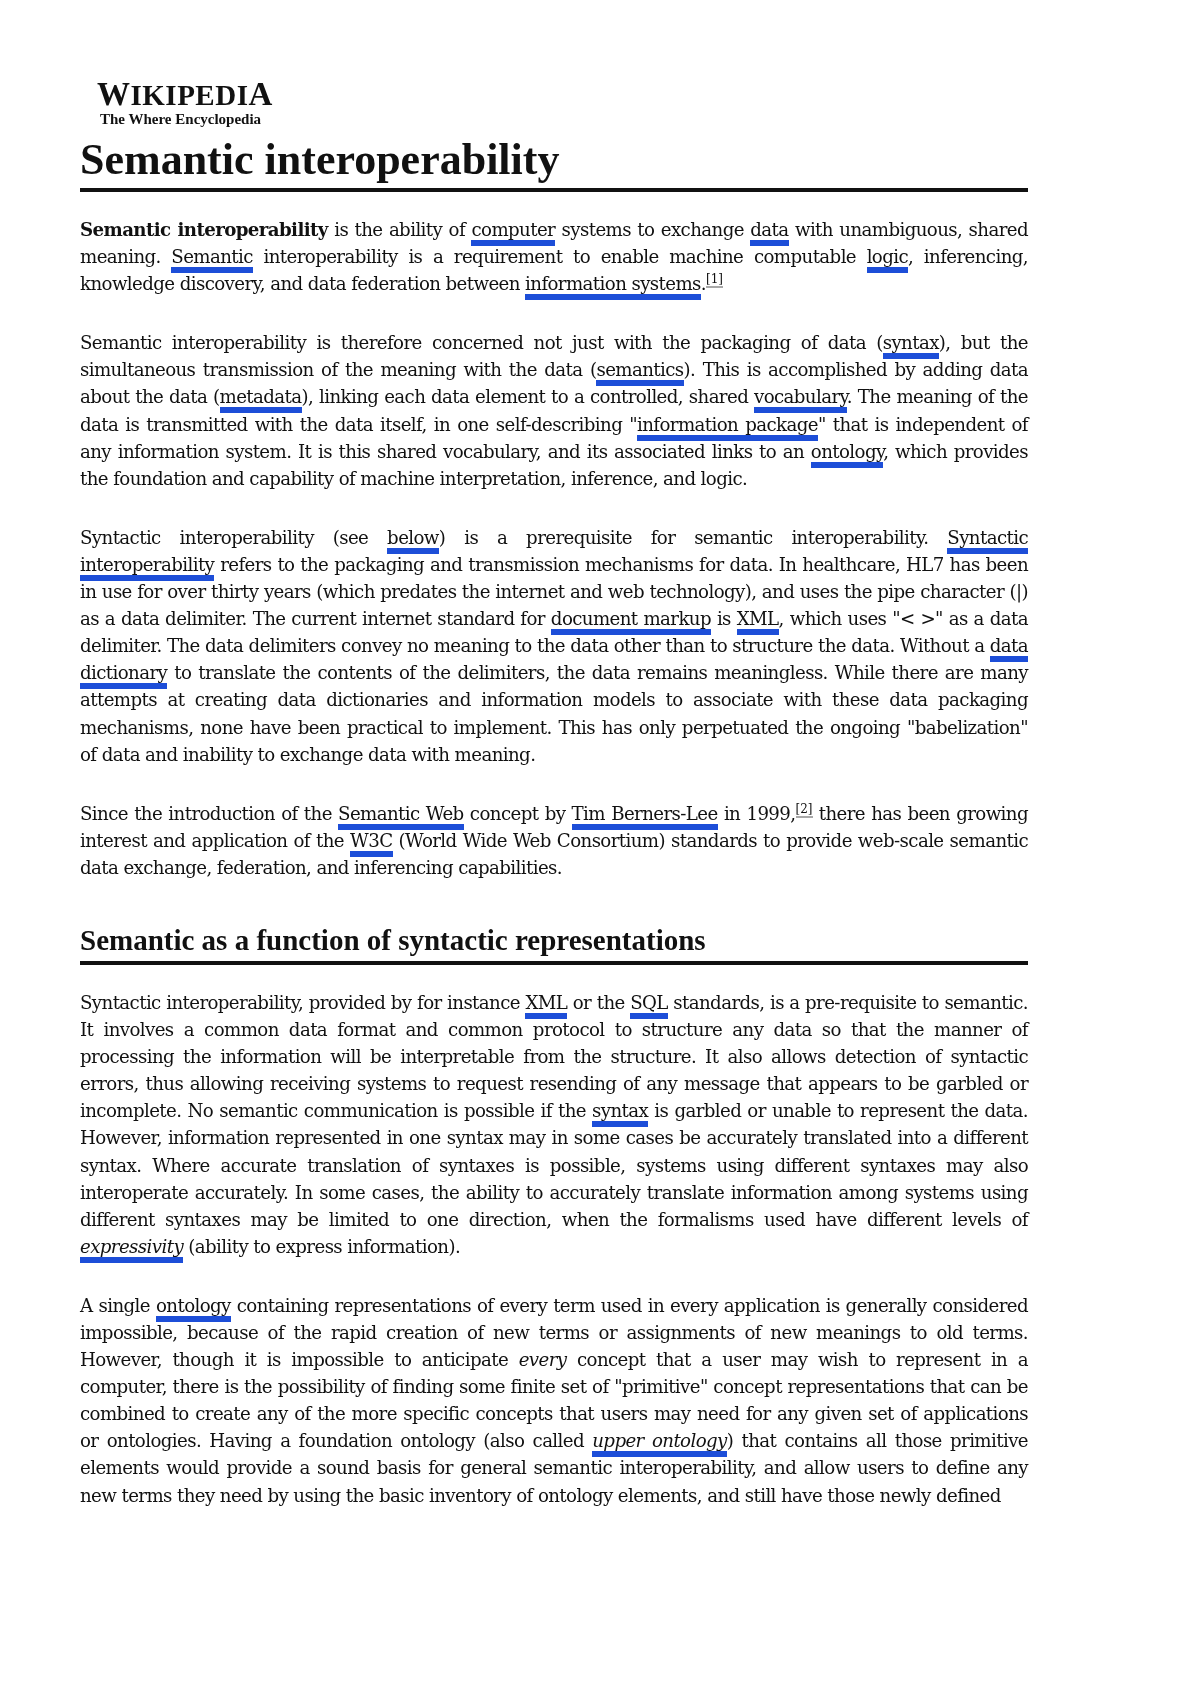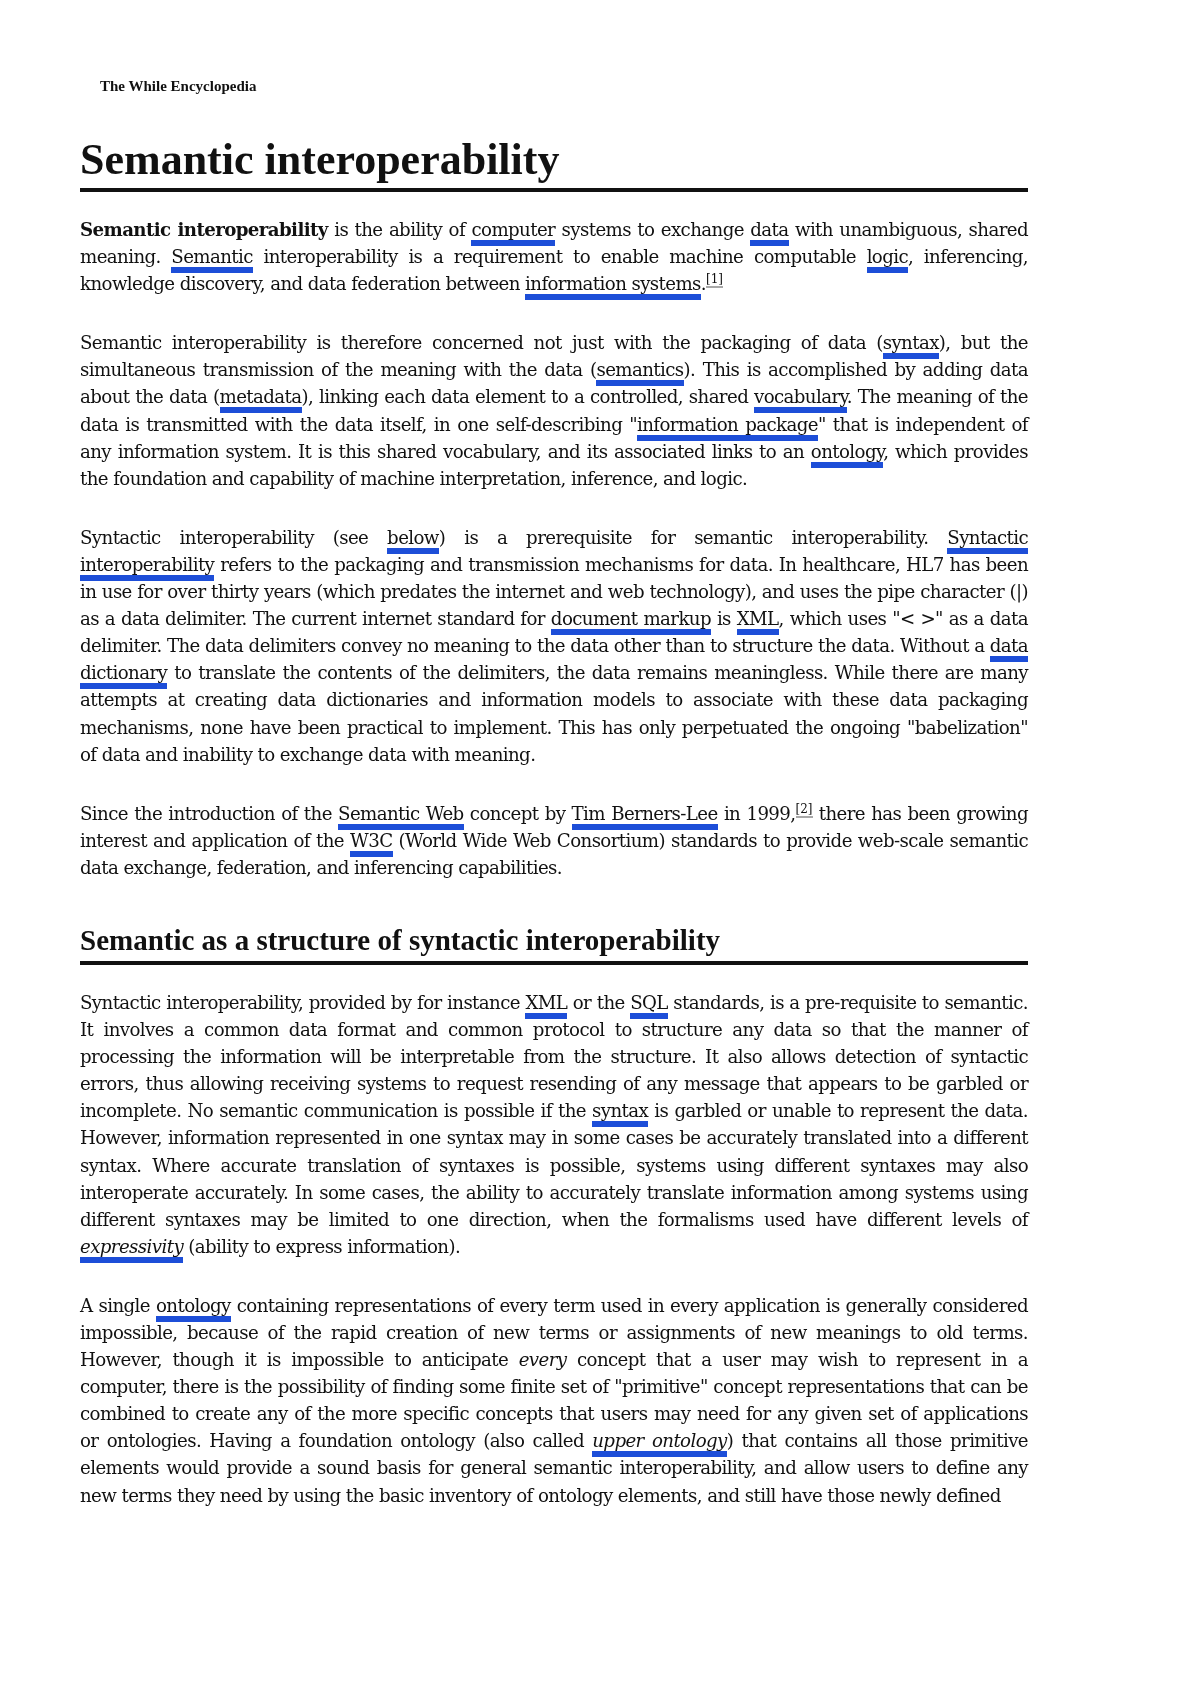--- a/index.html
+++ b/index.html
@@ -44,32 +44,33 @@
   sup.ref { font-size: 12px; line-height: 0; vertical-align: 7px; letter-spacing: 0; }
   sup.ref a { border-bottom: 2px solid #a8a8a8; color:#111; text-decoration:none; }
   em { font-style: italic; }
 </style>
 </head>
 <body>
 
 <div class="page">
 
   <div class="logo">
-    <div class="logo-tag">The While Encyclopedia</div>
+    <div class="logo-word"><span class="big">W</span><span>IKIPEDI</span><span class="big">A</span></div>
+    <div class="logo-tag">The Where Encyclopedia</div>
   </div>
 
   <h1>Semantic interoperability</h1>
 
   <p class="first"><b>Semantic interoperability</b><span> is the ability of </span><a class="lnk">computer</a><span> systems to exchange </span><a class="lnk">data</a><span> with unambiguous, shared meaning. </span><a class="lnk">Semantic</a><span> interoperability is a requirement to enable machine computable </span><a class="lnk">logic</a><span>, inferencing, knowledge discovery, and data federation between </span><a class="lnk">information systems</a><span>.</span><sup class="ref"><a>[1]</a></sup></p>
 
   <p><span>Semantic interoperability is therefore concerned not just with the packaging of data (</span><a class="lnk">syntax</a><span>), but the simultaneous transmission of the meaning with the data (</span><a class="lnk">semantics</a><span>). This is accomplished by adding data about the data (</span><a class="lnk">metadata</a><span>), linking each data element to a controlled, shared </span><a class="lnk">vocabulary</a><span>. The meaning of the data is transmitted with the data itself, in one self-describing "</span><a class="lnk">information package</a><span>" that is independent of any information system. It is this shared vocabulary, and its associated links to an </span><a class="lnk">ontology</a><span>, which provides the foundation and capability of machine interpretation, inference, and logic.</span></p>
 
   <p><span>Syntactic interoperability (see </span><a class="lnk">below</a><span>) is a prerequisite for semantic interoperability. </span><a class="lnk">Syntactic interoperability</a><span> refers to the packaging and transmission mechanisms for data. In healthcare, HL7 has been in use for over thirty years (which predates the internet and web technology), and uses the pipe character (|) as a data delimiter. The current internet standard for </span><a class="lnk">document markup</a><span> is </span><a class="lnk">XML</a><span>, which uses "&lt; &gt;" as a data delimiter. The data delimiters convey no meaning to the data other than to structure the data. Without a </span><a class="lnk">data dictionary</a><span> to translate the contents of the delimiters, the data remains meaningless. While there are many attempts at creating data dictionaries and information models to associate with these data packaging mechanisms, none have been practical to implement. This has only perpetuated the ongoing "babelization" of data and inability to exchange data with meaning.</span></p>
 
   <p><span>Since the introduction of the </span><a class="lnk">Semantic Web</a><span> concept by </span><a class="lnk">Tim Berners-Lee</a><span> in 1999,</span><sup class="ref"><a>[2]</a></sup><span> there has been growing interest and application of the </span><a class="lnk">W3C</a><span> (World Wide Web Consortium) standards to provide web-scale semantic data exchange, federation, and inferencing capabilities.</span></p>
 
-  <h2>Semantic as a structure of syntactic interoperability</h2>
+  <h2>Semantic as a function of syntactic representations</h2>
 
   <p><span>Syntactic interoperability, provided by for instance </span><a class="lnk">XML</a><span> or the </span><a class="lnk">SQL</a><span> standards, is a pre-requisite to semantic. It involves a common data format and common protocol to structure any data so that the manner of processing the information will be interpretable from the structure. It also allows detection of syntactic errors, thus allowing receiving systems to request resending of any message that appears to be garbled or incomplete. No semantic communication is possible if the </span><a class="lnk">syntax</a><span> is garbled or unable to represent the data. However, information represented in one syntax may in some cases be accurately translated into a different syntax. Where accurate translation of syntaxes is possible, systems using different syntaxes may also interoperate accurately. In some cases, the ability to accurately translate information among systems using different syntaxes may be limited to one direction, when the formalisms used have different levels of </span><a class="lnk"><em>expressivity</em></a><span> (ability to express information).</span></p>
 
   <p><span>A single </span><a class="lnk">ontology</a><span> containing representations of every term used in every application is generally considered impossible, because of the rapid creation of new terms or assignments of new meanings to old terms. However, though it is impossible to anticipate </span><em>every</em><span> concept that a user may wish to represent in a computer, there is the possibility of finding some finite set of "primitive" concept representations that can be combined to create any of the more specific concepts that users may need for any given set of applications or ontologies. Having a foundation ontology (also called </span><a class="lnk"><em>upper ontology</em></a><span>) that contains all those primitive elements would provide a sound basis for general semantic interoperability, and allow users to define any new terms they need by using the basic inventory of ontology elements, and still have those newly defined</span></p>
 
 </div>
 
 </body></html>

